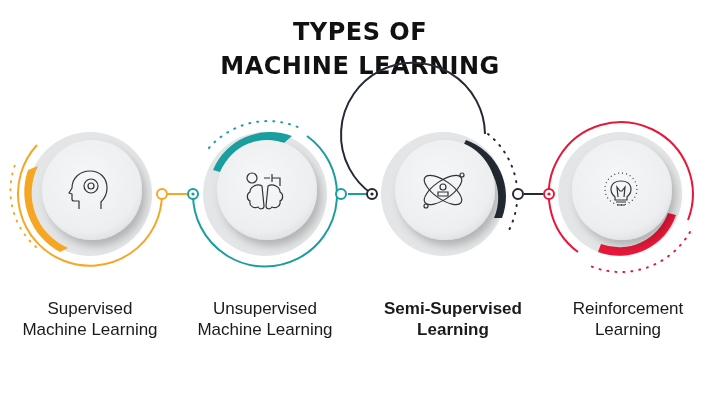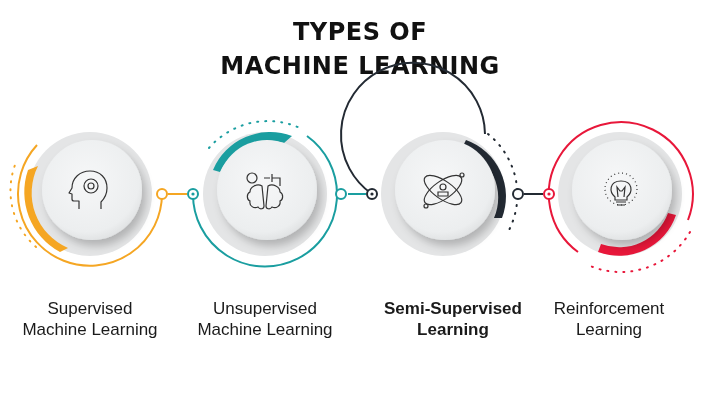--- a/index.html
+++ b/index.html
@@ -104,16 +104,16 @@
   <div>Machine Learning</div>
 </div>
 <div class="label" style="left:180px;top:298px;">
   <div>Unsupervised</div>
   <div>Machine Learning</div>
 </div>
 <div class="label" style="left:368px;top:298px;font-weight:bold;">
   <div>Semi-Supervised</div>
   <div>Learning</div>
 </div>
-<div class="label" style="left:524px;top:298px;">
+<div class="label" style="left:543px;top:298px;">
   <div>Reinforcement</div>
   <div>Learning</div>
 </div>
 
 </body></html>

